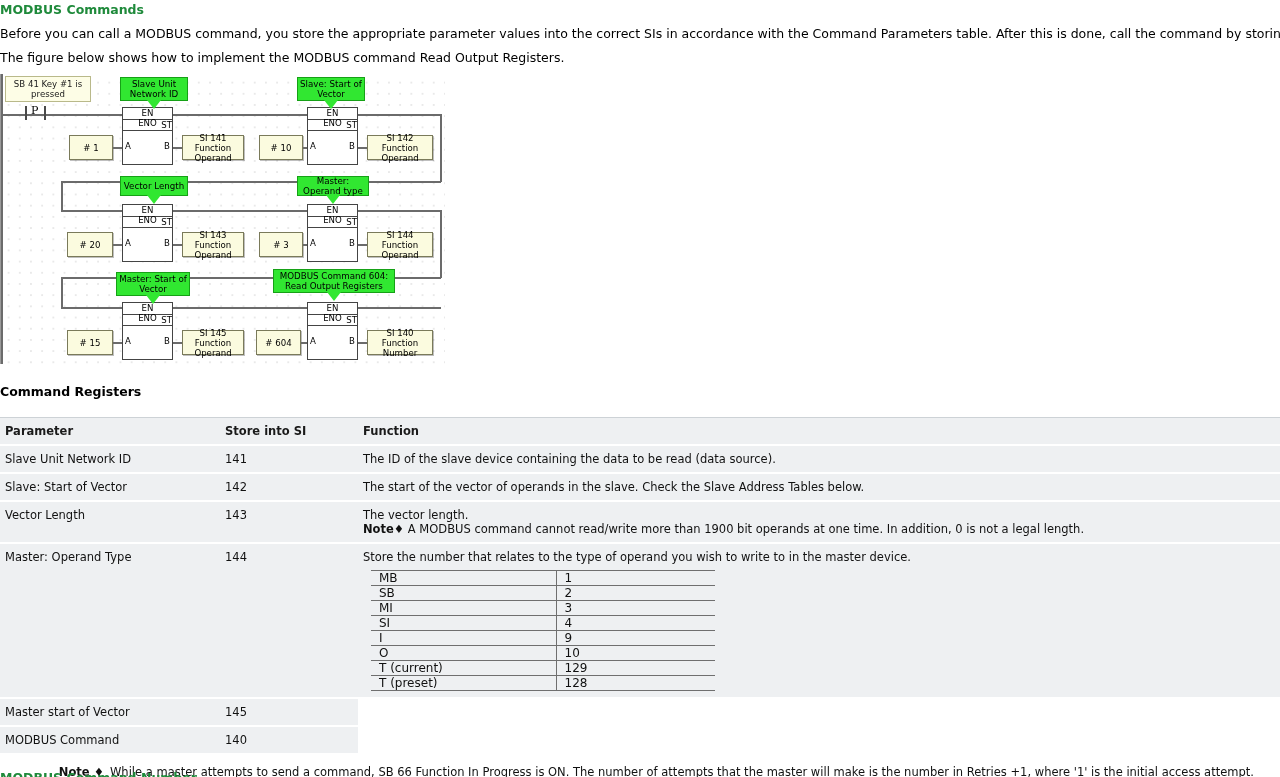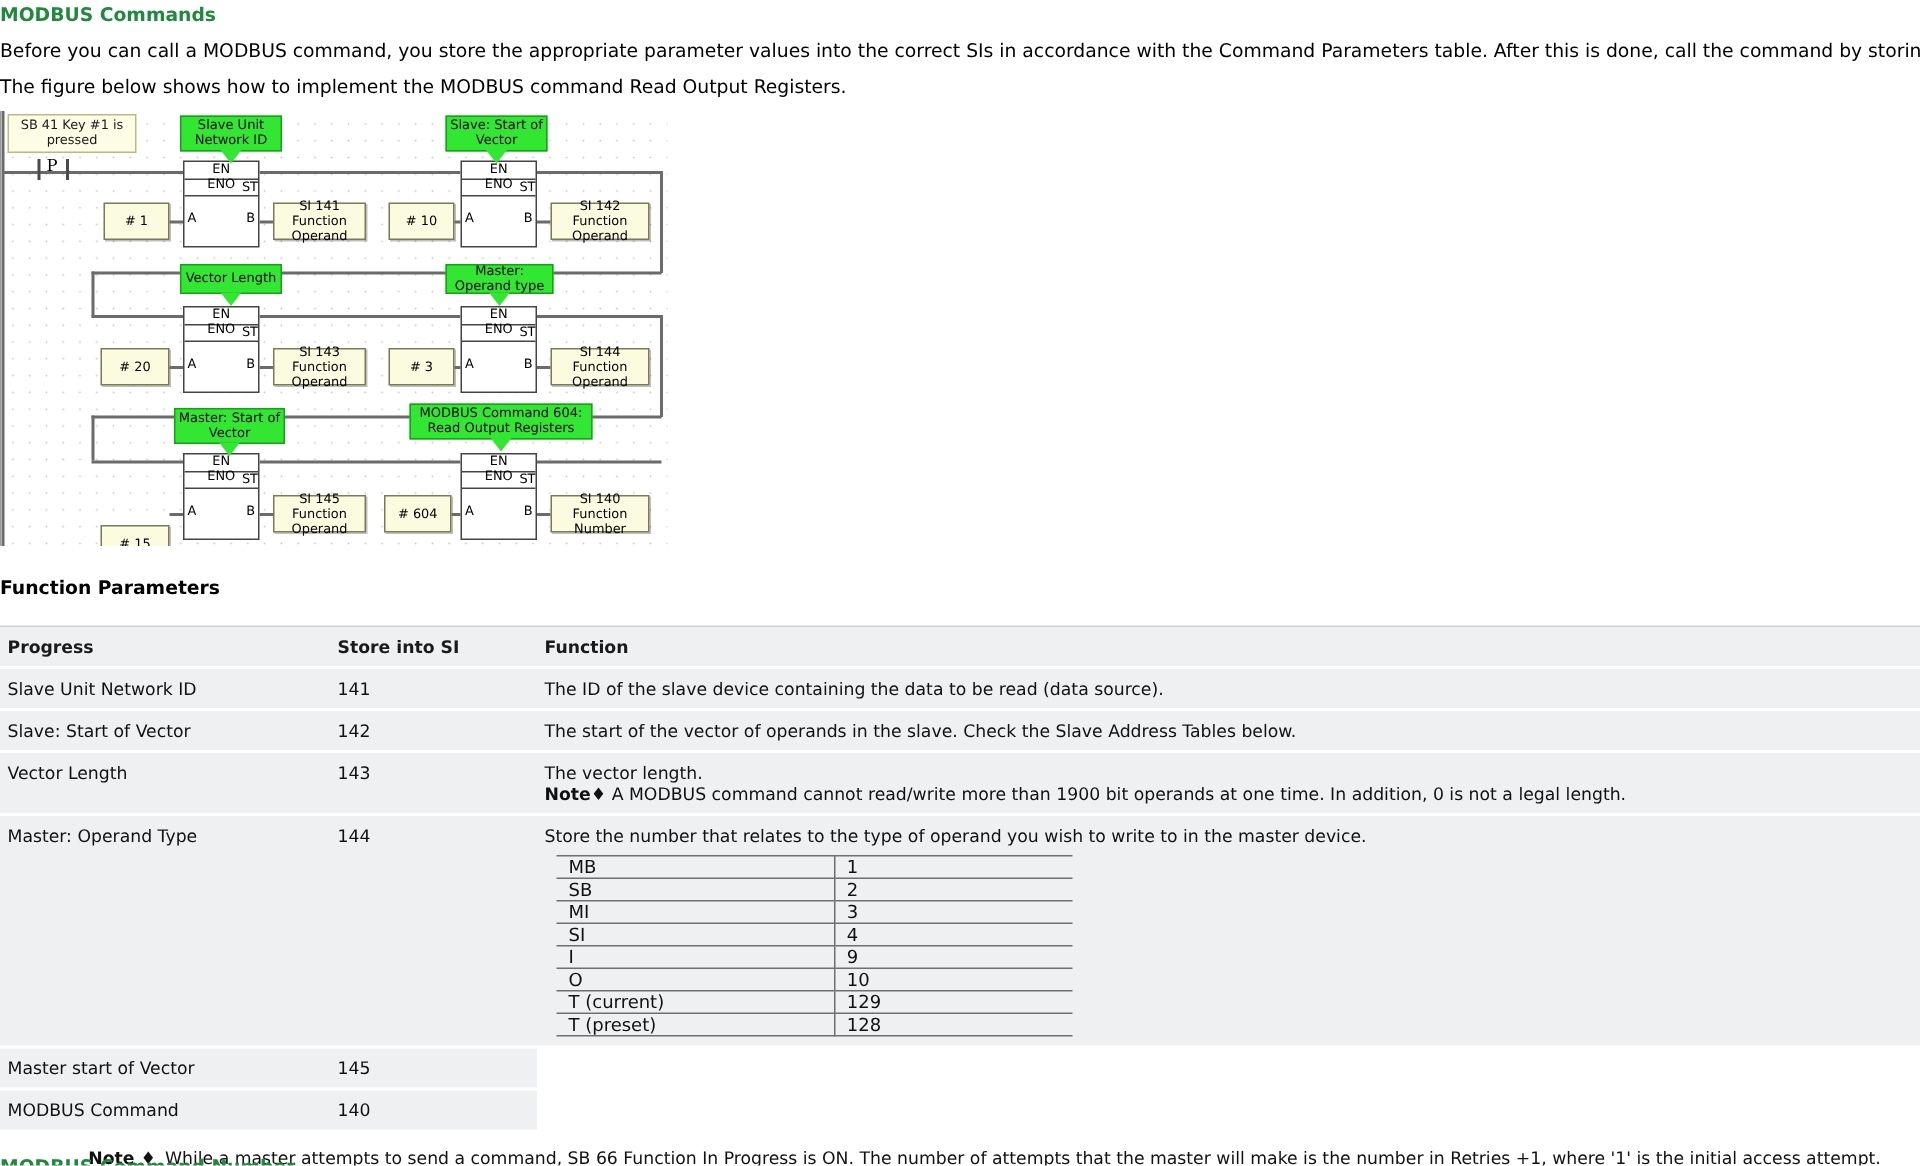--- a/index.html
+++ b/index.html
@@ -364,21 +364,21 @@
           <span>EN</span>
           <span>ENO</span>
         </div>
         <div class="strow">ST</div>
         <div class="body">
           <span class="a">A</span>
           <span class="b">B</span>
         </div>
       </div>
       <div class="wire h" style="left:172px; top:233px; width:134px;"></div>
-      <div class="operand" style="left:66px; top:256px; width:46px; height:25px;margin-top:20px;">
+      <div class="operand" style="left:66px; top:256px; width:46px; height:25px;">
         <span># 15</span>
       </div>
       <div class="wire h" style="left:112px; top:268px; width:10px;"></div>
       <div class="wire h" style="left:172px; top:268px; width:10px;"></div>
       <div class="operand" style="left:181px; top:256px; width:62px; height:25px;">
         <span>SI 145 Function Operand</span>
       </div>
 
       <div class="callout" style="left:272px; top:195px; width:122px; height:24px;">
         <span>MODBUS Command 604: Read Output Registers</span>
@@ -399,31 +399,31 @@
       <div class="operand" style="left:255px; top:256px; width:45px; height:25px;">
         <span># 604</span>
       </div>
       <div class="wire h" style="left:300px; top:268px; width:7px;"></div>
       <div class="wire h" style="left:357px; top:268px; width:10px;"></div>
       <div class="operand" style="left:366px; top:256px; width:66px; height:25px;">
         <span>SI 140 Function Number</span>
       </div>
     </div>
 
-    <div class="subhead" style="margin-top:20px; margin-bottom:18px;">Function Parameters</div>
+    <div class="subhead" style="margin-top:20px; margin-bottom:18px;">Command Registers</div>
 
     <table class="params">
       <colgroup>
           <col class="c1">
           <col class="c2">
           <col class="c3">
         </colgroup>
       <thead>
         <tr>
-          <th>Progress</th>
+          <th>Parameter</th>
           <th>Store into SI</th>
           <th>Function</th>
         </tr>
       </thead>
       <tbody>
         <tr>
           <td>Slave Unit Network ID</td>
           <td>141</td>
           <td class="func">The ID of the slave device containing the data to be read (data source).</td>
         </tr>

